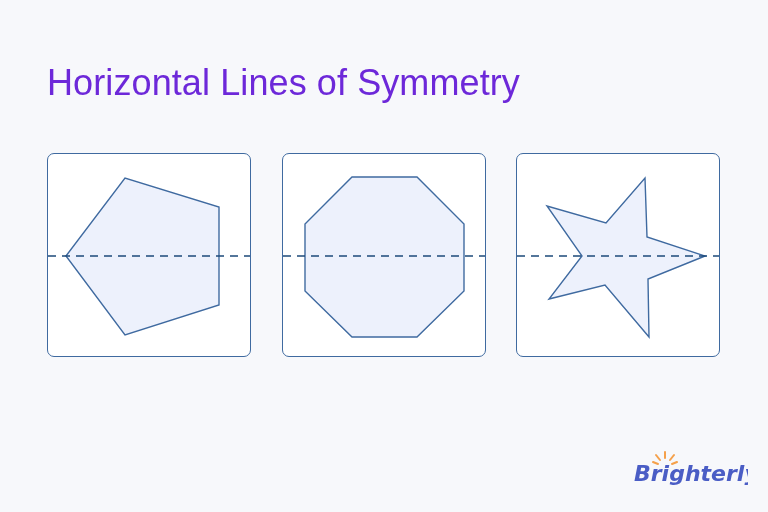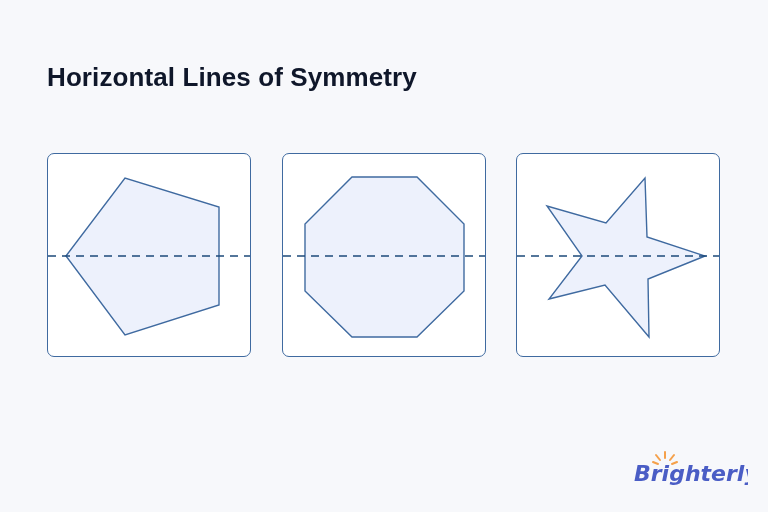--- a/index.html
+++ b/index.html
@@ -4,21 +4,21 @@
   <style>
     html, body { margin:0; padding:0; }
     body {
       width:768px; height:512px; overflow:hidden;
       background:#f7f8fb;
       font-family:"Liberation Sans", "DejaVu Sans", sans-serif;
       position:relative;
     }
     .title {
       position:absolute; left:47px; top:62px;
-      font-size:26px; font-weight:bold; color:#0f172a;
+      font-size:36px; font-weight:normal; color:#6d28d9;
       letter-spacing:0.1px;
     }
     .panel {
       position:absolute; top:153px; width:204px; height:204px;
       box-sizing:border-box;
       border:1.3px solid #3f6aa0; border-radius:7px;
       background:#ffffff; overflow:hidden;
     }
     .panel svg { position:absolute; left:0; top:0; }
     .logo {

